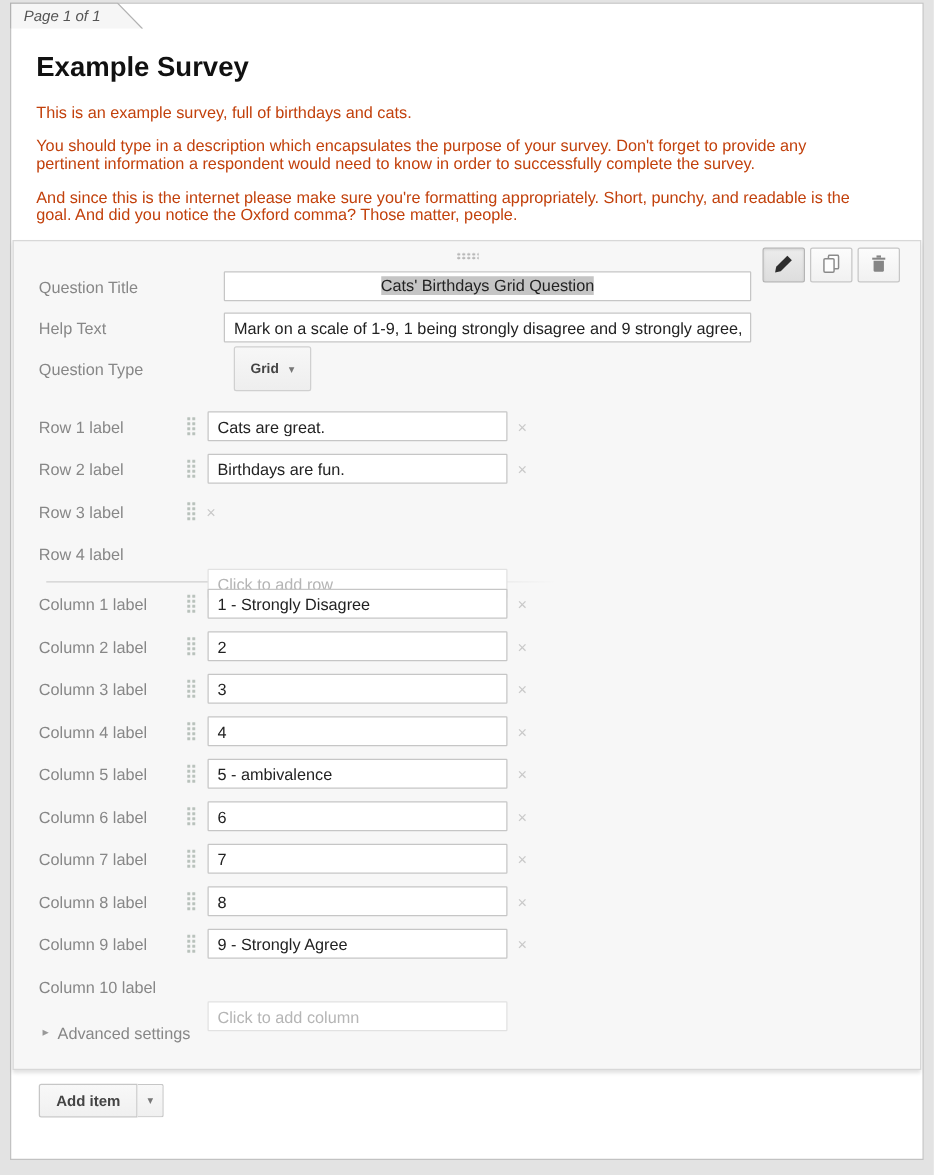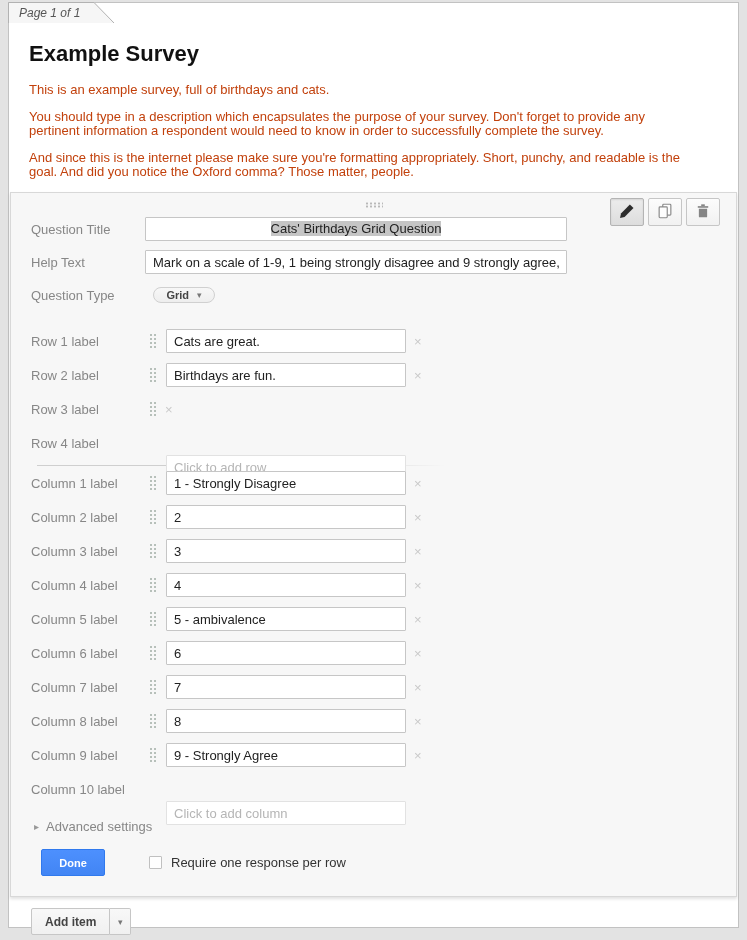--- a/index.html
+++ b/index.html
@@ -56,35 +56,35 @@
     background: linear-gradient(#fcfcfc, #f1f1f1);
     display: flex; align-items: center; justify-content: center;
     cursor: pointer;
   }
   .tool-btn.active {
     background: linear-gradient(#ececec, #ddd);
     border-color: #b4b4b4;
     box-shadow: inset 0 1px 2px rgba(0,0,0,0.1);
   }
   
-  .field-row { display: flex; align-items: center; height: 24px; margin-bottom: 9px; }
+  .field-row { display: flex; align-items: center; height: 24px; margin-bottom: 9px; gap: 34px; }
   .field-label { width: 114px; color: #878787; font-size: 13px; flex: none; }
   .text-input, .fake-input {
     height: 24px; border: 1px solid #c6c6c6; border-radius: 1px;
     background: #fff; padding: 0 7px; font-size: 13px; color: #222;
     font-family: "Liberation Sans", "DejaVu Sans", sans-serif;
     outline: none; white-space: nowrap; overflow: hidden;
   }
   .wide { width: 422px; }
   .fake-input { line-height: 22px; text-align: center; }
   .selected-text { background: #c5c5c5; }
   
   .select-btn {
-    margin-left: 8px; height: 16px; min-width: 62px;
-    border: 1px solid #d0d0d0; border-radius: 12px;
+    margin-left: 8px; height: 36px; min-width: 62px;
+    border: 1px solid #d0d0d0; border-radius: 2px;
     background: linear-gradient(#f7f7f7, #eee);
     display: inline-flex; align-items: center; justify-content: center;
     gap: 8px; padding: 0 9px; cursor: pointer;
   }
   .select-btn .sel-val { font-size: 11px; font-weight: bold; color: #444; }
   .select-btn .sel-arrow { font-size: 9px; color: #777; }
   
   .labels-section { margin-top: 22px; }
   .label-row { display: flex; align-items: center; height: 24px; margin-bottom: 10px; }
   .drag-dots {
@@ -315,27 +315,20 @@
           <input class="text-input small-input" placeholder="Click to add column" style="">
           <div class="remove-x">×</div>
         </div>
       </div>
 
     <div class="advanced-row">
       <span class="adv-triangle">▸</span>
       <span>Advanced settings</span>
     </div>
 
-    <div class="done-row">
-      <div class="done-btn">Done</div>
-      <div class="require-wrap">
-        <input type="checkbox" style="">
-        <span class="require-label">Require one response per row</span>
-      </div>
-    </div>
 
   </div>
 
   <div class="additem-row">
     <div class="additem-main">Add item</div>
     <div class="additem-arrow">
       <span>▾</span>
     </div>
   </div>
 

